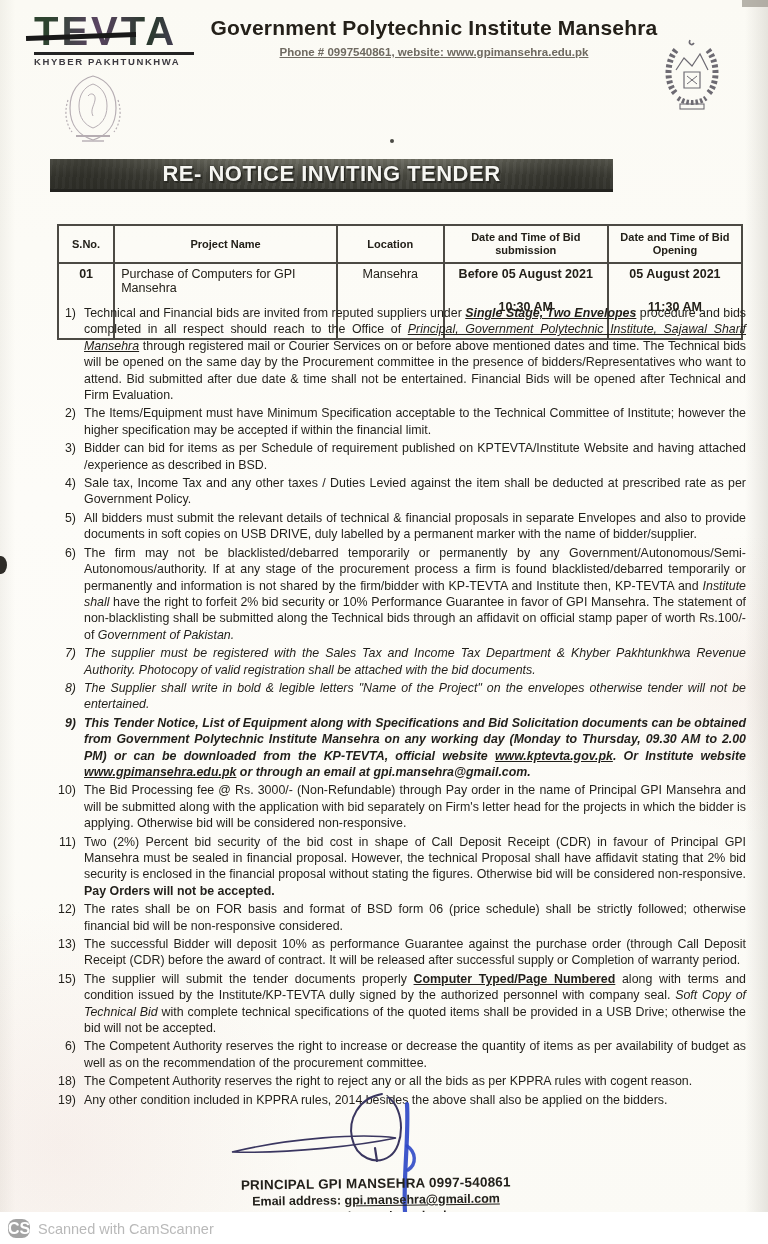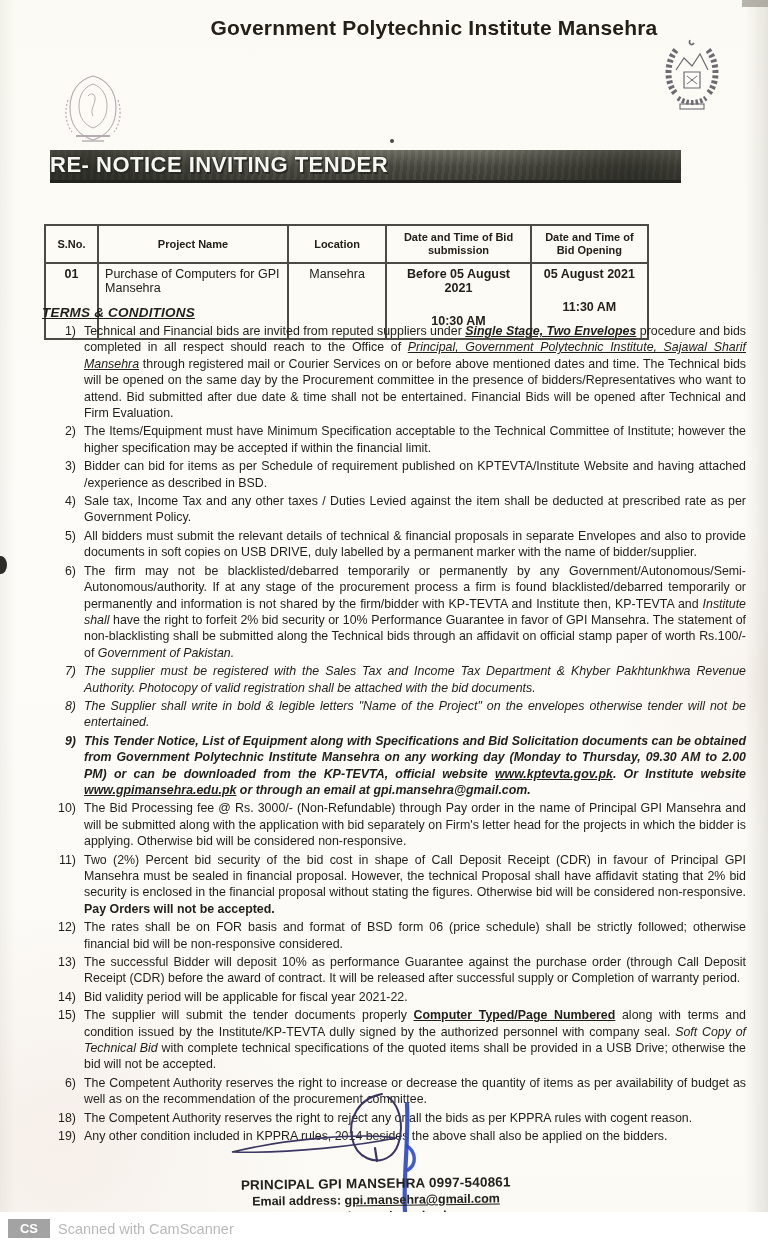--- a/index.html
+++ b/index.html
@@ -34,41 +34,41 @@
   .crest-right{position:absolute;left:660px;top:36px;opacity:.85;}
   .head-center{position:absolute;left:184px;top:16px;width:500px;text-align:center;}
   .head-title{font-size:21px;font-weight:800;color:#242019;letter-spacing:.2px;}
   .head-sub{margin-top:6px;font-size:11.5px;font-weight:700;color:#6f6a61;text-decoration:underline;}
   .head-sub + .head-sub{margin-top:3px;}
   .dot-artifact{position:absolute;left:390px;top:139px;width:4px;height:4px;border-radius:50%;background:#4a4a44;}
   .corner-artifact{position:absolute;right:0;top:0;width:26px;height:7px;background:#9a968c;opacity:.7;}
   .edge-blob{position:absolute;left:-5px;top:556px;width:12px;height:18px;background:#2e2c28;border-radius:50%;}
   
   .banner{
-    position:absolute;left:50px;top:150px;width:631px;height:30px;
+    position:absolute;left:50px;top:159px;width:563px;height:30px;
     background:
       radial-gradient(circle at 6% 10%, rgba(25,25,20,.55), transparent 30%),
       radial-gradient(circle at 92% 80%, rgba(30,30,25,.5), transparent 25%),
       repeating-linear-gradient(95deg, rgba(255,255,255,.06) 0 3px, transparent 3px 7px),
       linear-gradient(180deg,#6a6a5f,#45453d 55%,#3b3b34);
-    display:flex;align-items:center;
+    display:flex;align-items:center;justify-content:center;
     border-bottom:3px solid #23231f;
   }
   .banner-text{
     font-size:22px;font-weight:800;color:#f6f6f2;letter-spacing:.5px;
     text-shadow:0 0 2px #1f1f1a, 1.5px 1.5px 0 #2c2c26;
   }
   
   .intro{
     position:absolute;left:52px;top:186px;width:700px;
     font-size:13px;font-weight:700;line-height:16px;color:#1e1c17;
   }
   
   .bid-table{
-    position:absolute;left:44px;top:224px;width:605px;border-collapse:collapse;
+    position:absolute;left:57px;top:224px;width:686px;border-collapse:collapse;
     color:#232019;
   }
   .bid-table th,.bid-table td{border:2px solid #4c4a44;padding:3px 6px;vertical-align:top;}
   .bid-table th{font-size:11px;font-weight:700;text-align:center;height:30px;vertical-align:middle;line-height:13px;}
   .bid-table td{font-size:12.5px;height:68px;}
   .td-center{text-align:center;}
   .td-date{text-align:center;font-weight:700;}
   .td-date .time{margin-top:19px;}
   .col-sno{width:45px;}.col-project{width:238px;}.col-loc{width:100px;}.col-sub{width:168px;}.col-open{width:135px;}
   
@@ -92,46 +92,52 @@
     transform:rotate(-0.7deg);
   }
   .footer-principal{font-size:13.5px;font-weight:800;letter-spacing:.2px;}
   .footer-email{font-size:12.5px;font-weight:800;margin-top:2px;}
   .footer-email .u, .footer-site{text-decoration:underline;}
   .footer-site{font-size:12px;font-weight:700;margin-top:2px;}
   
   .scan-strip{position:absolute;left:0;bottom:0;width:768px;height:32px;background:#ffffff;}
   .camscanner{position:absolute;left:8px;bottom:6px;display:flex;align-items:center;gap:8px;}
   .cs-badge{
-    width:42px;height:19px;border-radius:0;background:#a3a3a3;
-    color:#ffffff;font-size:13px;font-weight:800;display:flex;align-items:center;justify-content:center;
+    width:22px;height:19px;border-radius:8px;background:#a3a3a3;
+    color:#ffffff;font-size:16px;font-weight:800;display:flex;align-items:center;justify-content:center;
   }
   .cs-label{font-size:14.5px;color:#b9b9b9;}
 </style>
 </head>
 <body>
 
 <div class="page">
 
   <div class="header">
+    <div class="tevta">
+      <div class="tevta-word">TEVTA</div>
+      <div class="tevta-strike"></div>
+      <div class="tevta-region">KHYBER PAKHTUNKHWA</div>
+    </div>
 
     <svg class="crest-left" width="70" height="76" viewBox="0 0 70 76">
       <g fill="none" stroke="#7d6f7d" stroke-width="1.2">
         <path d="M35 6 C20 10 12 22 12 38 C12 56 22 66 35 70 C48 66 58 56 58 38 C58 22 50 10 35 6 Z"></path>
         <path d="M35 14 C26 17 21 25 21 36 C21 48 27 55 35 58 C43 55 49 48 49 36 C49 25 44 17 35 14 Z" stroke-width="1"></path>
         <path d="M10 30 C6 42 8 54 14 62" stroke-dasharray="2 2"></path>
         <path d="M60 30 C64 42 62 54 56 62" stroke-dasharray="2 2"></path>
         <path d="M18 66 L52 66" stroke-width="2"></path>
         <path d="M24 71 L46 71" stroke-width="1.4"></path>
         <path d="M30 26 C33 22 38 24 37 30 C36 36 32 40 35 46" stroke-width="1"></path>
       </g>
     </svg>
 
     <div class="head-center">
       <div class="head-title">Government Polytechnic Institute Mansehra</div>
+      <div class="head-sub">Phone # 0997540861, website: www.gpimansehra.edu.pk</div>
     </div>
 
     <svg class="crest-right" width="64" height="78" viewBox="0 0 64 78">
       <g fill="none" stroke="#55525c" stroke-width="1.4">
         <path d="M16 14 C6 26 6 48 16 58" stroke-width="6" stroke-dasharray="3 2.4"></path>
         <path d="M48 14 C58 26 58 48 48 58" stroke-width="6" stroke-dasharray="3 2.4"></path>
         <path d="M30 4 C28 8 32 10 34 7" stroke-width="1.6"></path>
         <path d="M16 34 L24 22 L32 30 L40 18 L48 34" stroke-width="1.2"></path>
         <path d="M24 36 L40 36 L40 52 L24 52 Z" stroke-width="1.2"></path>
         <path d="M27 40 L37 48 M37 40 L27 48" stroke-width="1"></path>
@@ -172,21 +178,20 @@
         </td>
         <td class="td-date">
           <div>05 August  2021</div>
           <div class="time">11:30 AM</div>
         </td>
       </tr>
     </tbody>
   </table>
 
   <section class="terms">
-    <h2 class="terms-heading">TERMS &amp; CONDITIONS</h2>
     <div id="terms-list">
         <div class="term">
           <span class="num">1)</span>
           <span class="body"><span class="">Technical and Financial bids are invited from reputed suppliers under </span><span class="seg-b seg-i seg-u">Single Stage, Two Envelopes</span><span class=""> procedure and bids completed in all respect should reach to the Office of </span><span class="seg-i seg-u">Principal, Government Polytechnic Institute, Sajawal Sharif Mansehra</span><span class=""> through registered mail or Courier Services on or before above mentioned dates and time. The Technical bids will be opened on the same day by the Procurement committee in the presence of bidders/Representatives who want to attend. Bid submitted after due date &amp; time shall not be entertained. Financial Bids will be opened after Technical and Firm Evaluation.</span></span>
         </div>
         <div class="term">
           <span class="num">2)</span>
           <span class="body"><span class="">The Items/Equipment must have Minimum Specification acceptable to the Technical Committee of Institute; however the higher specification may be accepted if within the financial limit.</span></span>
         </div>
         <div class="term">
@@ -225,24 +230,20 @@
           <span class="num">11)</span>
           <span class="body"><span class="">Two (2%) Percent bid security of the bid cost in shape of Call Deposit Receipt (CDR) in favour of Principal GPI Mansehra must be sealed in financial proposal. However, the technical Proposal shall have affidavit stating that 2% bid security is enclosed in the financial proposal without stating the figures. Otherwise bid will be considered non-responsive. </span><span class="seg-b">Pay Orders will not be accepted.</span></span>
         </div>
         <div class="term">
           <span class="num">12)</span>
           <span class="body"><span class="">The rates shall be on FOR basis and format of BSD form 06 (price schedule) shall be strictly followed; otherwise financial bid will be non-responsive considered.</span></span>
         </div>
         <div class="term">
           <span class="num">13)</span>
           <span class="body"><span class="">The successful Bidder will deposit 10% as performance Guarantee against the purchase order (through Call Deposit Receipt (CDR) before the award of contract. It will be released after successful supply or Completion of warranty period.</span></span>
-        </div>
-        <div class="term">
-          <span class="num">14)</span>
-          <span class="body"><span class="">Bid validity period will be applicable for fiscal year 2021-22.</span></span>
         </div>
         <div class="term">
           <span class="num">15)</span>
           <span class="body"><span class="">The supplier will submit the tender documents properly </span><span class="seg-b seg-u">Computer Typed/Page Numbered</span><span class=""> along with terms and condition issued by the Institute/KP-TEVTA dully signed by the authorized personnel with company seal. </span><span class="seg-i">Soft Copy of Technical Bid</span><span class=""> with complete technical specifications of the quoted items shall be provided in a USB Drive; otherwise the bid will not be accepted.</span></span>
         </div>
         <div class="term">
           <span class="num">6)</span>
           <span class="body"><span class="">The Competent Authority reserves the right to increase or decrease the quantity of items as per availability of budget as well as on the recommendation of the procurement committee.</span></span>
         </div>
         <div class="term">

